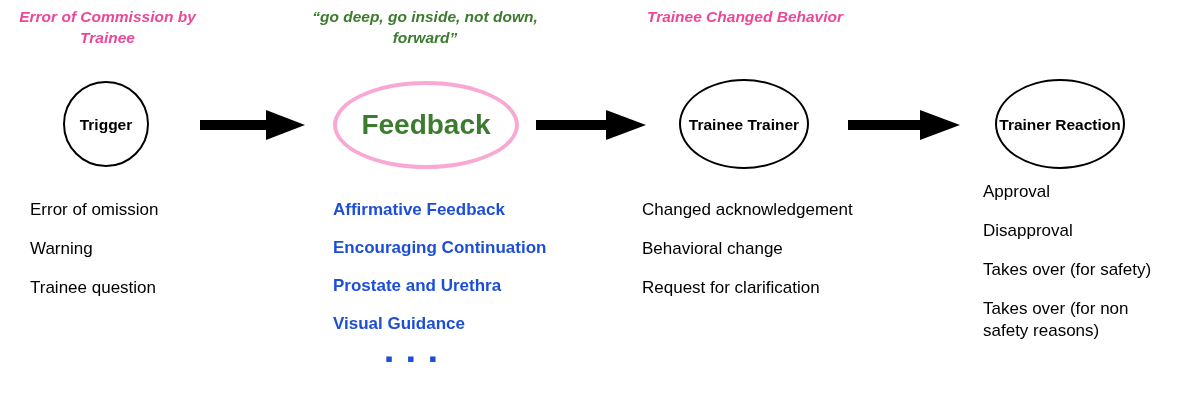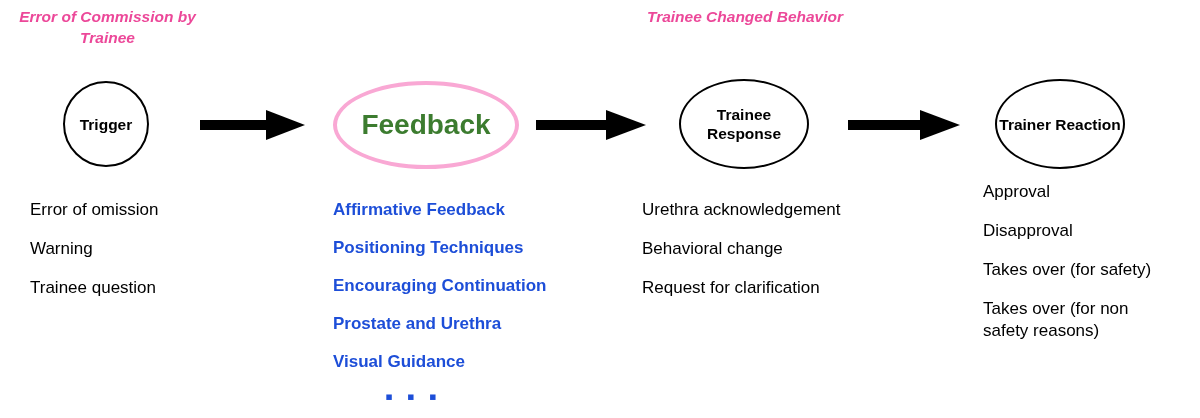--- a/index.html
+++ b/index.html
@@ -97,36 +97,38 @@
   }
 </style>
 </head>
 <body>
 
 <div id="diagram">
 
   <div class="col-header" style="left:0px; top:6px; width:215px;">Error of Commission by
 Trainee</div>
 
+  <div class="col-header quote" style="left:310px; top:6px; width:230px;">“go deep, go inside, not
+down, forward”</div>
 
   <div class="col-header" style="left:630px; top:6px; width:230px;">Trainee Changed
 Behavior</div>
 
 
   <div class="node black" style="left:63px; top:81px; width:86px; height:86px;">
     <span class="node-label">Trigger</span>
   </div>
 
   <div class="node green" style="left:333px; top:81px; width:186px; height:88px;">
     <span class="node-label">Feedback</span>
   </div>
 
   <div class="node black" style="left:679px; top:79px; width:130px; height:90px;">
     <span class="node-label">Trainee
-Response</span>
+Trainer</span>
   </div>
 
   <div class="node black" style="left:995px; top:79px; width:130px; height:90px;">
     <span class="node-label">Trainer
 Reaction</span>
   </div>
 
   <div class="arrow" style="left:200px; top:108px;">
     <svg width="105" height="34" viewBox="0 0 105 34" aria-hidden="true">
       <rect x="0" y="12" width="70" height="10" fill="#000000"></rect>
@@ -149,29 +151,28 @@
   </div>
 
   <div class="list" style="left:30px; top:199px; width:290px;">
     <div class="list-item">Error of omission</div>
     <div class="list-item">Warning</div>
     <div class="list-item">Trainee question</div>
   </div>
 
   <div class="list green-list" style="left:333px; top:199px; width:300px;">
     <div class="list-item">Affirmative Feedback</div>
-    <div class="list-item">Positioning Techniques</div>
     <div class="list-item">Encouraging Continuation</div>
     <div class="list-item">Prostate and Urethra</div>
     <div class="list-item">Visual Guidance</div>
     <div class="list-item ellipsis-item" style="width:160px;">▪ ▪ ▪</div>
   </div>
 
   <div class="list" style="left:642px; top:199px; width:320px;">
-    <div class="list-item">Urethra acknowledgement</div>
+    <div class="list-item">Changed acknowledgement</div>
     <div class="list-item">Behavioral change</div>
     <div class="list-item">Request for clarification</div>
   </div>
 
   <div class="list" style="left:983px; top:181px; width:215px;">
     <div class="list-item">Approval</div>
     <div class="list-item">Disapproval</div>
     <div class="list-item">Takes over (for safety)</div>
     <div class="list-item">Takes over (for non
 safety reasons)</div>

